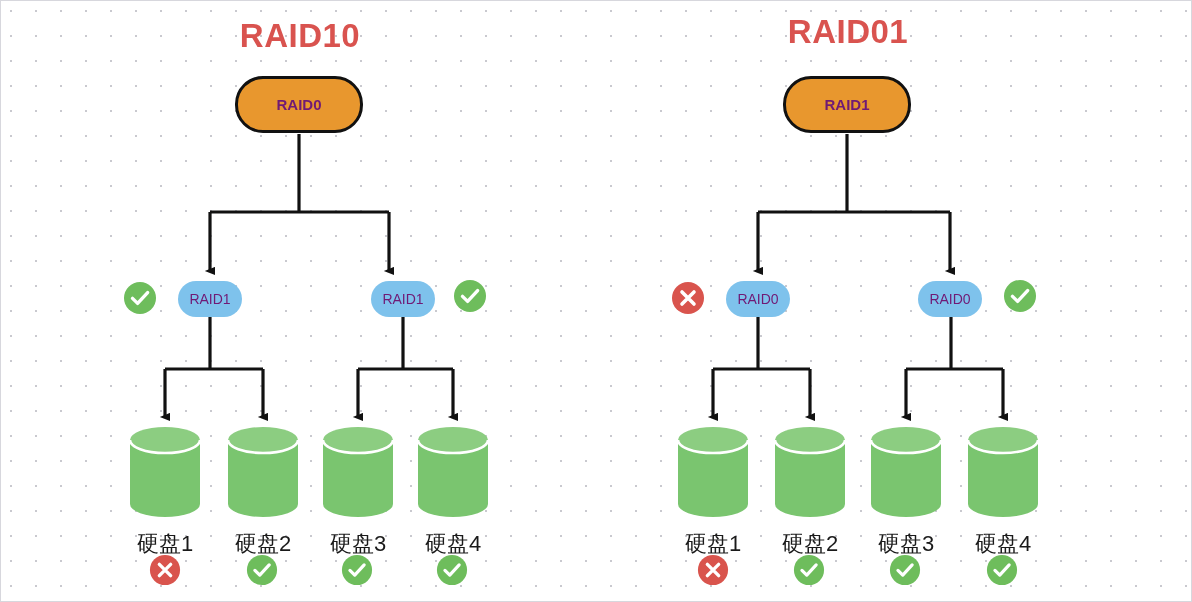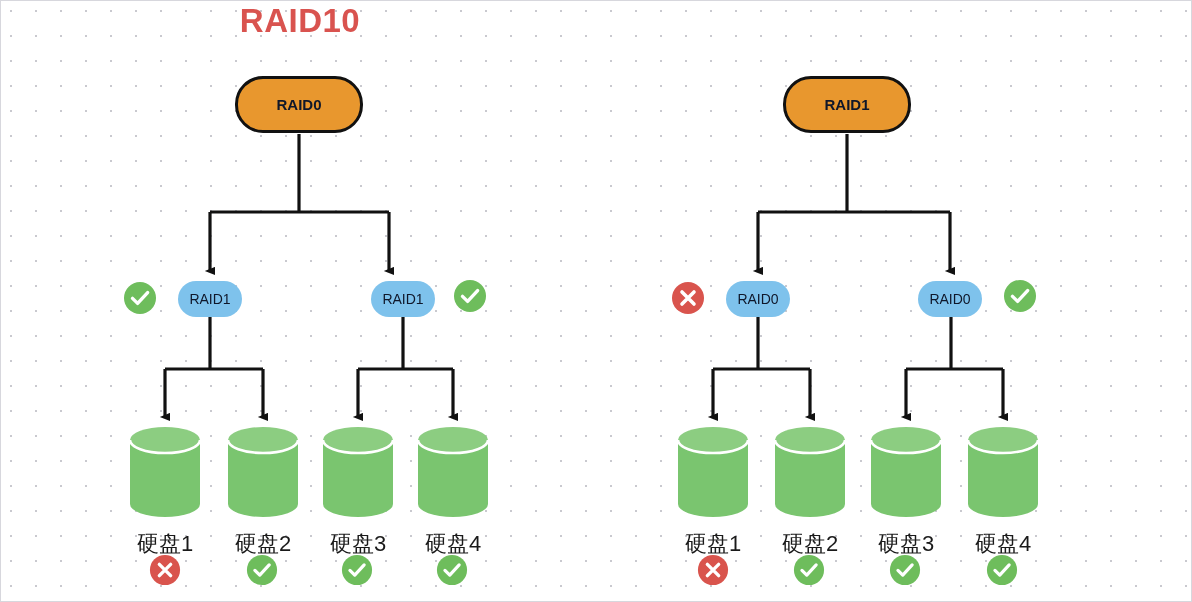--- a/index.html
+++ b/index.html
@@ -44,31 +44,31 @@
 
   .title {
     position: absolute;
     color: #d9534f;
     font-size: 33px;
     font-weight: bold;
     letter-spacing: 0.5px;
     white-space: nowrap;
     text-align: center;
   }
-  #title-raid10 { left: 180px; top: 2px; width: 240px; }
+  #title-raid10 { left: 180px; top: 17px; width: 240px; }
   #title-raid01 { left: 728px; top: 13px; width: 240px; }
 
   .node {
     position: absolute;
     display: flex;
     align-items: center;
     justify-content: center;
     box-sizing: border-box;
     white-space: nowrap;
-    color: #0f172a;
+    color: #701a75;
   }
   .node-root {
     width: 128px;
     height: 57px;
     background: #e8972e;
     border: 3px solid #111111;
     border-radius: 28px;
     font-size: 15px;
     font-weight: bold;
   }
@@ -154,20 +154,21 @@
       <path d="M810,369 L810,417" marker-end="url(#arrow)"></path>
 
       <path d="M951,317 L951,369"></path>
       <path d="M906,369 L1003,369"></path>
       <path d="M906,369 L906,417" marker-end="url(#arrow)"></path>
       <path d="M1003,369 L1003,417" marker-end="url(#arrow)"></path>
     </g>
   </svg>
 
   <div class="title" id="title-raid10">RAID10</div>
+  <div class="title" id="title-raid01">RAID01</div>
 
   <div class="node node-root" id="node-root-left">RAID0</div>
   <div class="node node-root" id="node-root-right">RAID1</div>
 
   <div class="node node-mid" id="node-mid-l1">RAID1</div>
   <div class="node node-mid" id="node-mid-l2">RAID1</div>
   <div class="node node-mid" id="node-mid-r1">RAID0</div>
   <div class="node node-mid" id="node-mid-r2">RAID0</div>
 
   <svg class="status status-lg" style="left:123px; top:281px;" viewBox="0 0 34 34">

